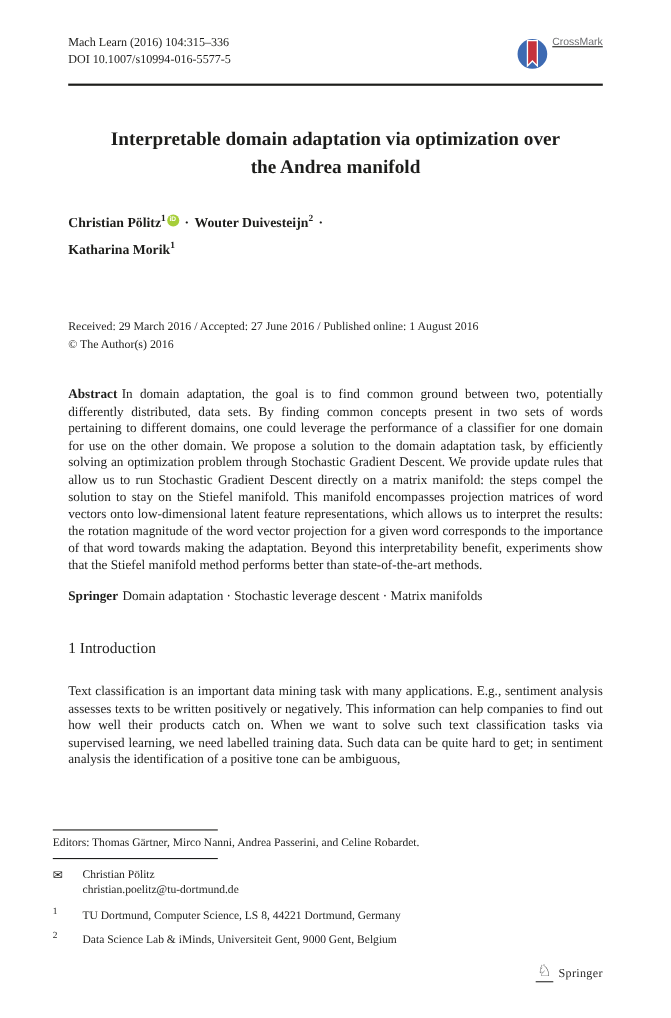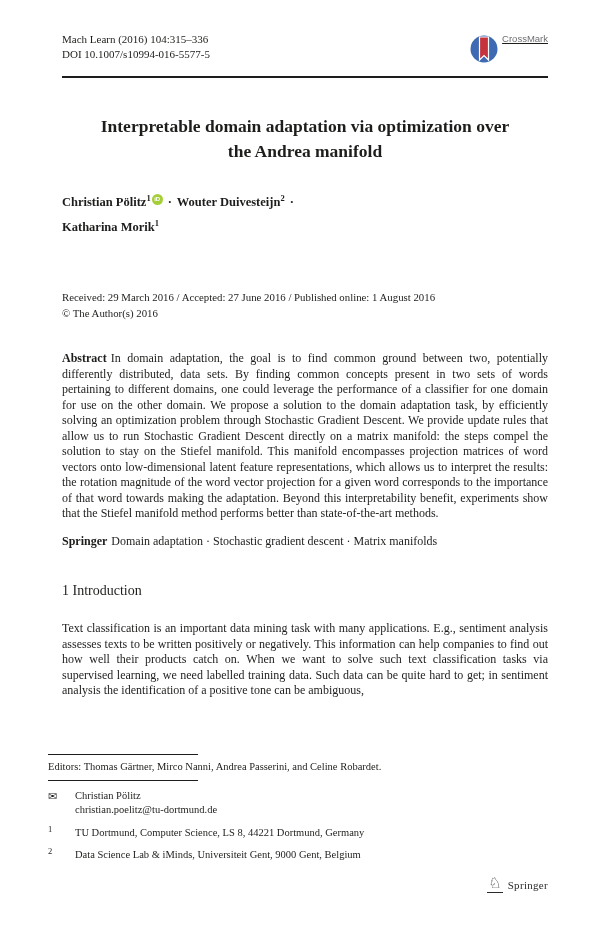--- a/index.html
+++ b/index.html
@@ -161,21 +161,21 @@
       </div>
     </div>
 
     <div class="history-block">
       <div>Received: 29 March 2016 / Accepted: 27 June 2016 / Published online: 1 August 2016</div>
       <div>© The Author(s) 2016</div>
     </div>
 
     <p class="abstract-par"><span class="inline-label">Abstract</span><span>In domain adaptation, the goal is to find common ground between two, potentially differently distributed, data sets. By finding common concepts present in two sets of words pertaining to different domains, one could leverage the performance of a classifier for one domain for use on the other domain. We propose a solution to the domain adaptation task, by efficiently solving an optimization problem through Stochastic Gradient Descent. We provide update rules that allow us to run Stochastic Gradient Descent directly on a matrix manifold: the steps compel the solution to stay on the Stiefel manifold. This manifold encompasses projection matrices of word vectors onto low-dimensional latent feature representations, which allows us to interpret the results: the rotation magnitude of the word vector projection for a given word corresponds to the importance of that word towards making the adaptation. Beyond this interpretability benefit, experiments show that the Stiefel manifold method performs better than state-of-the-art methods.</span></p>
 
-    <p class="keywords-par"><span class="inline-label">Springer</span><span>Domain adaptation · Stochastic gradient descent · Matrix manifolds</span></p>
+    <p class="keywords-par"><span class="inline-label">Springer</span><span>Domain adaptation · Stochastic leverage descent · Matrix manifolds</span></p>
 
     <div class="section-heading">1 Introduction</div>
     <p class="body-par">Text classification is an important data mining task with many applications. E.g., sentiment analysis assesses texts to be written positively or negatively. This information can help companies to find out how well their products catch on. When we want to solve such text classification tasks via supervised learning, we need labelled training data. Such data can be quite hard to get; in sentiment analysis the identification of a positive tone can be ambiguous,</p>
   </div>
 
   <div class="footnote-area">
     <hr class="fn-rule">
     <div class="editors-note">Editors: Thomas Gärtner, Mirco Nanni, Andrea Passerini, and Celine Robardet.</div>
     <hr class="fn-rule">
 

